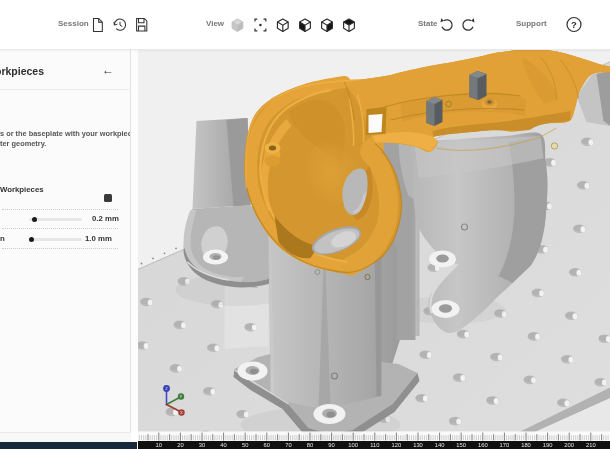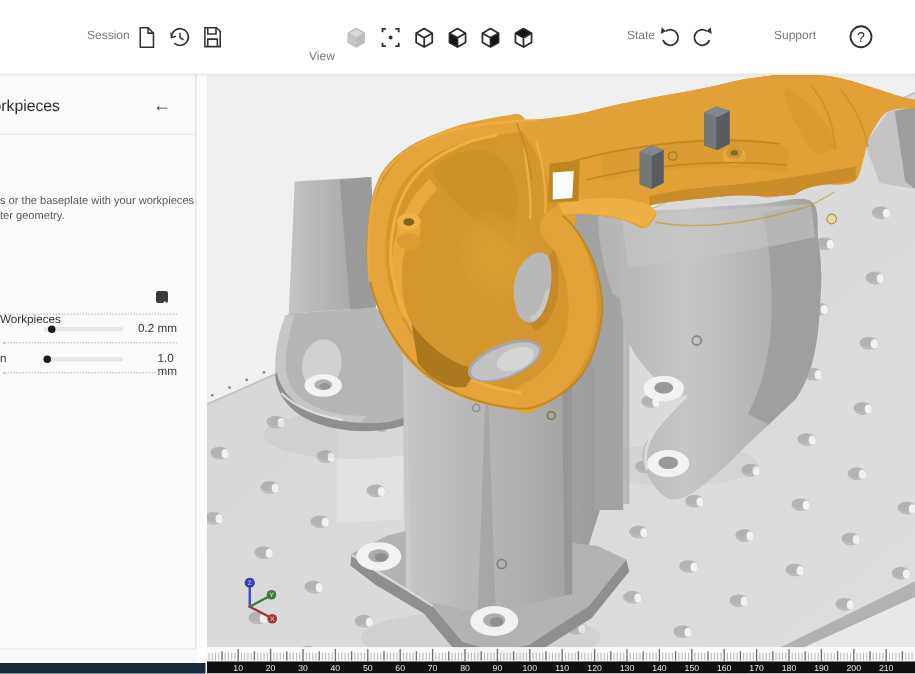--- a/index.html
+++ b/index.html
@@ -1,21 +1,21 @@
 <!DOCTYPE html>
 <html><head><meta charset="utf-8">
 <style>
  html,body{margin:0;padding:0;width:610px;height:449px;overflow:hidden;background:#fff;font-family:"Liberation Sans",sans-serif;}
- .abs{position:absolute;}
+ .abs{position:absolute;font-weight:bold;}
 </style></head>
 <body>
 
 <div class="abs" style="left:0;top:0;width:610px;height:48.5px;background:#fff;border-bottom:1px solid #e9e9e9;box-shadow:0 1px 2px rgba(0,0,0,0.05);z-index:5"></div>
 <div class="abs" style="z-index:6;left:58px;top:19px;font-size:8px;color:#777">Session</div>
-<div class="abs" style="z-index:6;left:206px;top:33px;font-size:8px;color:#777">View</div>
+<div class="abs" style="z-index:6;left:206px;top:19px;font-size:8px;color:#777">View</div>
 <div class="abs" style="z-index:6;left:418px;top:19px;font-size:8px;color:#777">State</div>
 <div class="abs" style="z-index:6;left:516px;top:19px;font-size:8px;color:#777">Support</div>
 <div class="abs" style="z-index:6;left:0;top:0">
 <svg style="position:absolute;left:0;top:0" width="610" height="49" viewBox="0 0 610 49">
  <g stroke="#333" stroke-width="1.05" fill="none">
   <path d="M93.5,18.5 h5.2 l3.6,3.6 v9.4 h-8.8 z"></path>
   <path d="M98.7,18.5 v3.6 h3.6"></path>
  </g>
  <g stroke="#333" stroke-width="1.05" fill="none">
   <path d="M114.4,24.7 a5.6,5.6 0 1 1 1.7,4"></path>
@@ -69,33 +69,33 @@
   <text x="574" y="27.8" font-size="9.5" fill="#2f2f2f" text-anchor="middle" font-family="Liberation Sans">?</text>
  </g>
 </svg>
   </div>
 
 <div class="abs" style="left:0;top:49px;width:130px;height:383px;background:#fbfbfb;border-right:1px solid #e2e2e2;z-index:4;overflow:hidden">
   <div class="abs" style="left:-5px;top:16px;font-size:10.5px;color:#2d2d2d;white-space:nowrap">orkpieces</div>
   <div class="abs" style="left:102px;top:14px;font-size:12px;color:#333">←</div>
   <div class="abs" style="left:0;top:40px;width:130px;border-top:1px solid #ececec"></div>
   <div class="abs" style="left:0;top:80px;font-size:7.4px;color:#565656;white-space:nowrap;line-height:10.4px">s or the baseplate with your workpieces to<br>ter geometry.</div>
-  <div class="abs" style="left:0;top:159px;font-size:7.8px;color:#333;white-space:nowrap">Workpieces</div>
+  <div class="abs" style="left:0;top:136px;font-size:7.8px;color:#333;white-space:nowrap">Workpieces</div>
   <div class="abs" style="left:104px;top:145px;width:8px;height:8px;background:#3a3a3a;border-radius:1.5px"><svg width="8" height="8" viewBox="0 0 8 8">
         <path d="M1.6,4.3 L3.2,5.8 L6.3,2.1" stroke="#fff" stroke-width="1.1" fill="none"></path>
       </svg></div>
   <div class="abs" style="left:2px;top:159.5px;width:116px;border-top:1px dotted #c9c9c9"></div>
   <div class="abs" style="left:29px;top:169px;width:53px;height:3px;background:#e6e6e6;border-radius:2px"></div>
   <div class="abs" style="left:31.5px;top:168px;width:5px;height:5px;background:#1a1a1a;border-radius:50%"></div>
   <div class="abs" style="left:92px;top:165px;font-size:7.8px;color:#333">0.2 mm</div>
   <div class="abs" style="left:2px;top:179px;width:116px;border-top:1px dotted #c9c9c9"></div>
   <div class="abs" style="left:0;top:185px;font-size:7.8px;color:#333">n</div>
   <div class="abs" style="left:29px;top:188.5px;width:53px;height:3px;background:#e6e6e6;border-radius:2px"></div>
   <div class="abs" style="left:29px;top:187.5px;width:5px;height:5px;background:#1a1a1a;border-radius:50%"></div>
-  <div class="abs" style="left:105px;top:184.5px;font-size:7.8px;color:#333">1.0 mm</div>
+  <div class="abs" style="left:85px;top:184.5px;font-size:7.8px;color:#333">1.0 mm</div>
   <div class="abs" style="left:2px;top:198.5px;width:116px;border-top:1px dotted #c9c9c9"></div>
 </div>
 <div class="abs" style="left:0;top:431.5px;width:131px;height:11px;background:#f8f8f8;border-top:1px solid #ebebeb;z-index:5"></div>
 
 <div class="abs" style="left:131px;top:49px;width:6.5px;height:383px;background:#fdfdfd;z-index:3"></div>
 
 <div class="abs" style="left:0;top:442px;width:137px;height:7px;background:#18293c;z-index:6"></div>
 
 <svg style="position:absolute;left:137.5px;top:49px" width="472.5" height="400" viewBox="137.5 49 472.5 400">
 <defs>

